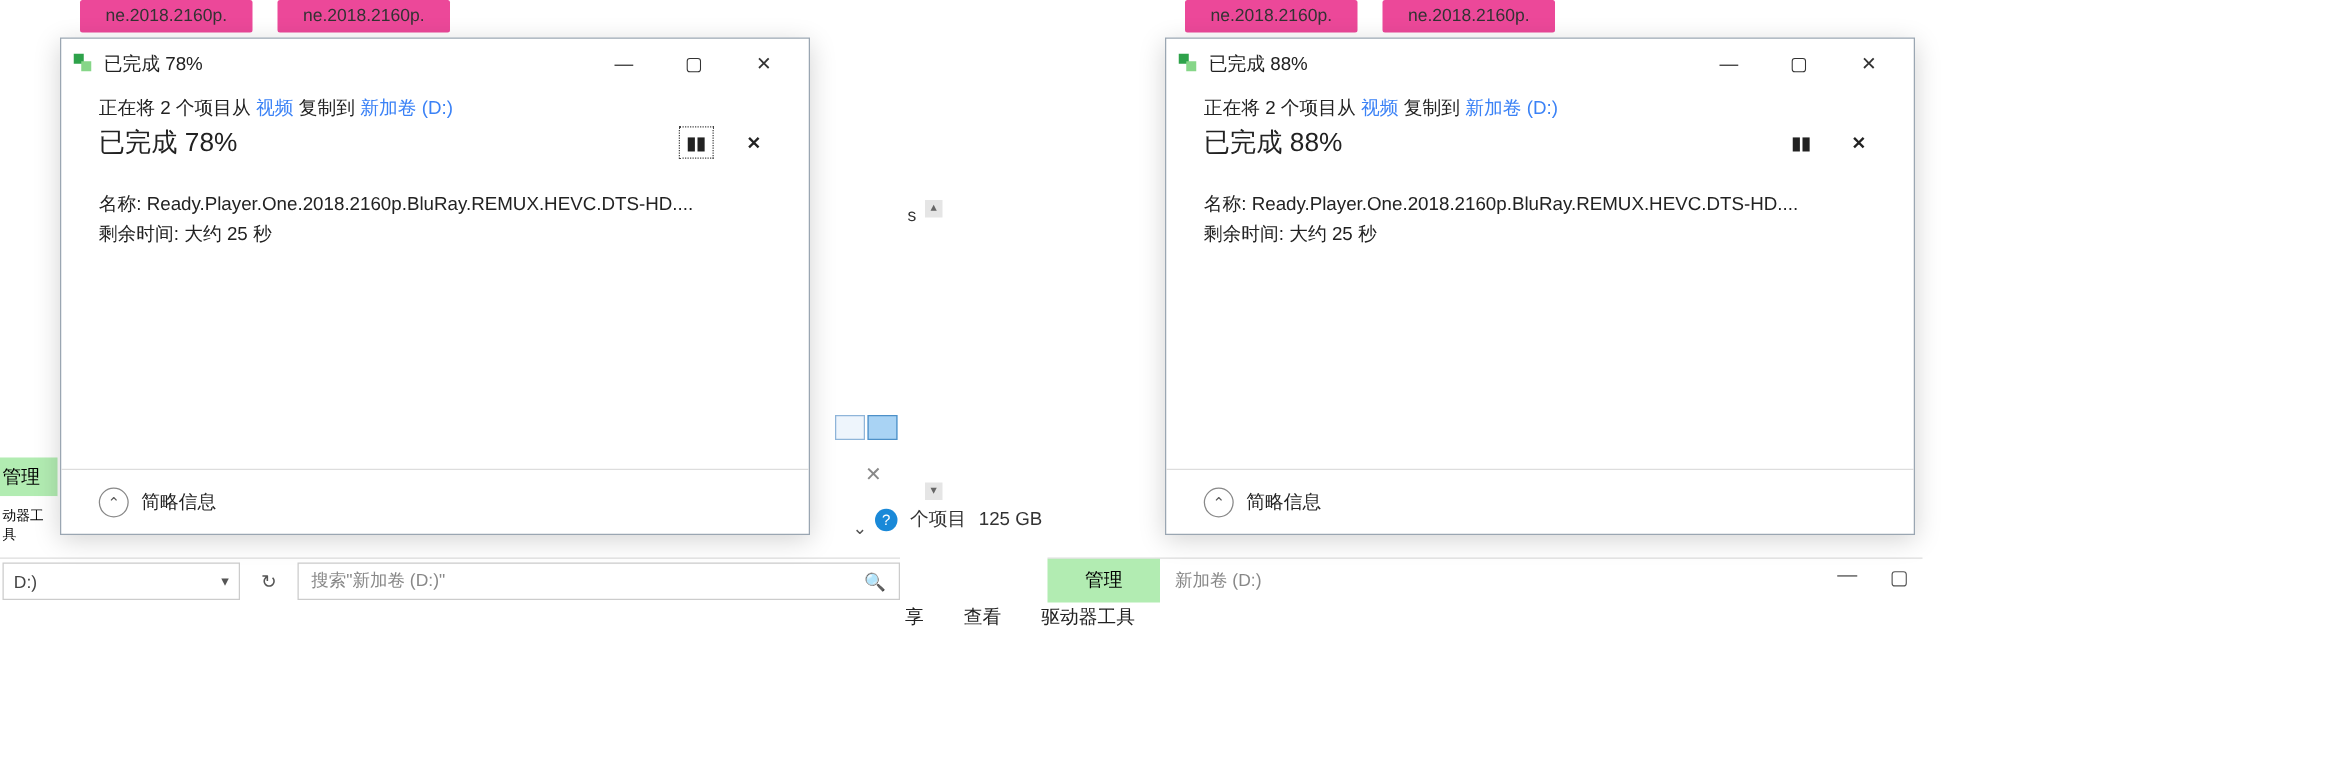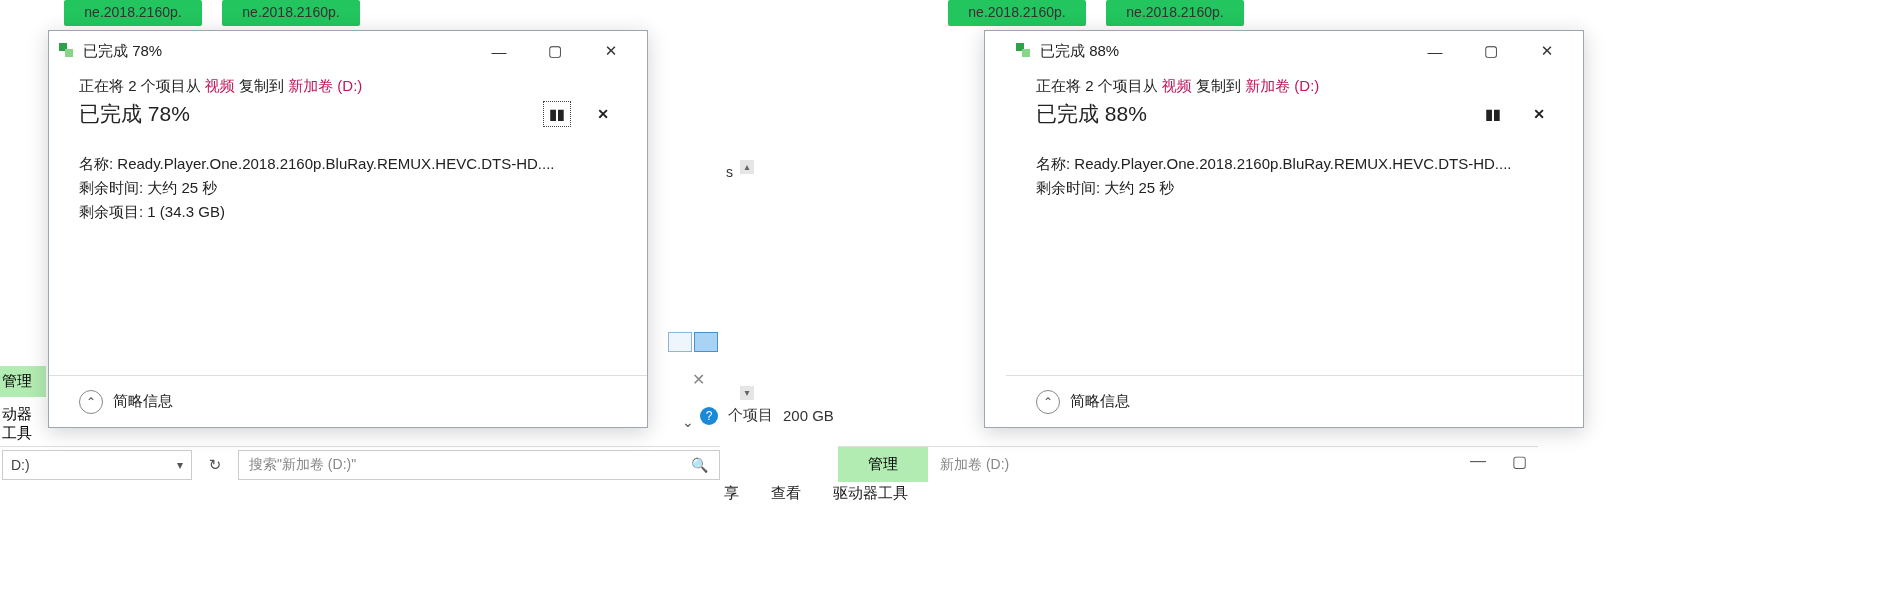--- a/index.html
+++ b/index.html
@@ -8,21 +8,21 @@
     background: #fff;
     width: 1879px;
     height: 609px;
     position: relative;
     overflow: hidden;
   }
 
   
   .bg-file {
     position: absolute;
-    background: #22c55e;
+    background: #ec4899;
     color: #333;
     font-size: 14px;
     padding: 2px 6px;
     border-radius: 2px;
     text-align: center;
   }
   .bg-file.a { left: 64px;  top: 0px;  width: 138px; height: 26px; line-height: 20px; }
   .bg-file.b { left: 222px; top: 0px;  width: 138px; height: 26px; line-height: 20px; }
   .bg-file.c { left: 948px; top: 0px;  width: 138px; height: 26px; line-height: 20px; }
   .bg-file.d { left:1106px; top: 0px;  width: 138px; height: 26px; line-height: 20px; }
@@ -35,21 +35,21 @@
   }
   .bg-tab-manage {
     background: #b2ecb2;
     padding: 6px 2px;
     font-size: 15px;
     text-align: left;
   }
   .bg-tab-tool {
     background: #fff;
     padding: 8px 2px;
-    font-size: 15px;
+    font-size: 11px;
   }
 
   .bg-toolbar-left {
     position: absolute;
     left: 0; top: 446px;
     width: 720px; height: 36px;
     border-top: 1px solid #ddd;
     display: flex;
     align-items: center;
     gap: 8px;
@@ -150,21 +150,21 @@
     top: 30px;
     width: 600px;
     height: 398px;
     background: #fff;
     border: 1px solid #9aa6b2;
     box-shadow: 0 4px 20px rgba(0,0,0,.18);
     display: flex;
     flex-direction: column;
   }
   .copy-dialog.left  { left: 48px; }
-  .copy-dialog.right { left: 984px; padding-left: 21px; }
+  .copy-dialog.right { left: 932px; }
 
   .titlebar {
     height: 40px;
     display: flex; align-items: center; justify-content: space-between;
     padding: 0 8px 0 10px;
   }
   .title-left { display:flex; align-items:center; gap:8px; }
   .title-icon {
     width:16px; height:16px;
     position:relative;
@@ -185,21 +185,21 @@
     display:flex; align-items:center; justify-content:center;
     font-size: 15px; color:#333;
   }
 
   .dialog-body {
     padding: 6px 30px 0 30px;
     flex: 1;
   }
 
   .copy-line { font-size: 15px; color:#222; margin-bottom: 4px; }
-  .link { color:#be185d; }
+  .link { color:#3b82f6; }
 
   .percent-row {
     display:flex; justify-content:space-between; align-items:center;
     margin-bottom: 10px;
   }
   .percent-text { font-size: 21px; color:#222; }
   .pc-ctrls { display:flex; gap: 18px; }
   .pc-btn {
     width: 28px; height:26px;
     display:flex; align-items:center; justify-content:center;
@@ -287,21 +287,21 @@
 </div>
 <div class="bg-close-x">✕</div>
 <div class="bg-vert-s">s</div>
 <div class="bg-scroll-up">▴</div>
 <div class="bg-scroll-dn">▾</div>
 <div class="bg-chev-d">⌄</div>
 
 <div class="bg-status-right">
   <div class="help-icn">?</div>
   <span>个项目</span>
-  <span>200 GB</span>
+  <span>125 GB</span>
 </div>
 
 <div class="bg-toolbar-right">
   <div class="manage-pill">管理</div>
   <span class="path-txt">新加卷 (D:)</span>
 </div>
 <div class="bg-winbtns-right">
   <span>—</span>
   <span>▢</span>
 </div>
@@ -339,23 +339,20 @@
     </div>
 
 
     <div class="details">
       <div class="detail-line">
         <span>名称: </span><span>Ready.Player.One.2018.2160p.BluRay.REMUX.HEVC.DTS-HD....</span>
       </div>
       <div class="detail-line">
         <span>剩余时间: </span><span>大约 25 秒</span>
       </div>
-      <div class="detail-line">
-        <span>剩余项目: </span><span>1 (34.3 GB)</span>
-      </div>
     </div>
   </div>
 
   <div class="footer">
     <div class="chev-circle">⌃</div>
     <span class="footer-text">简略信息</span>
   </div>
 </div>
 
 <div class="copy-dialog right">

